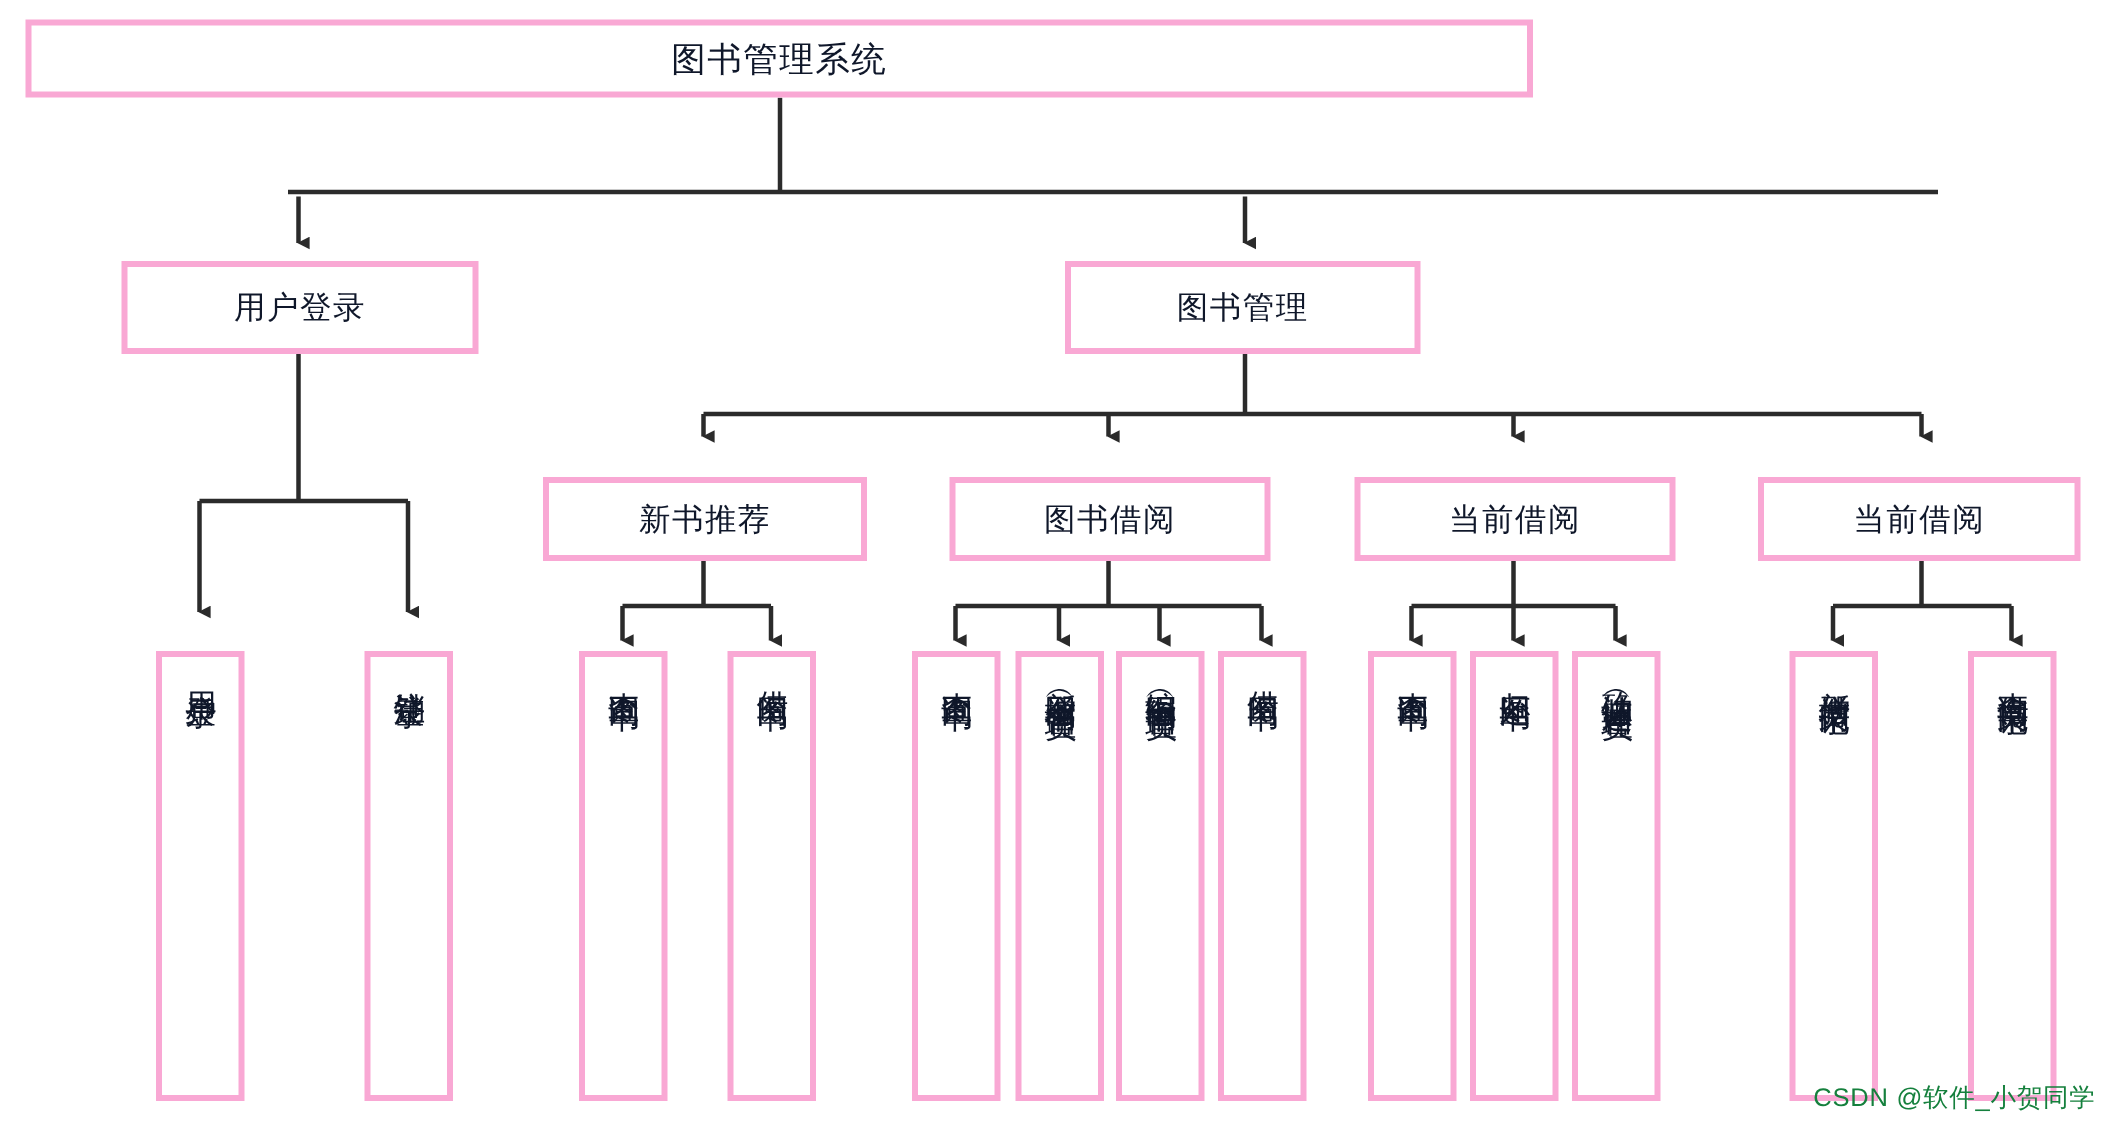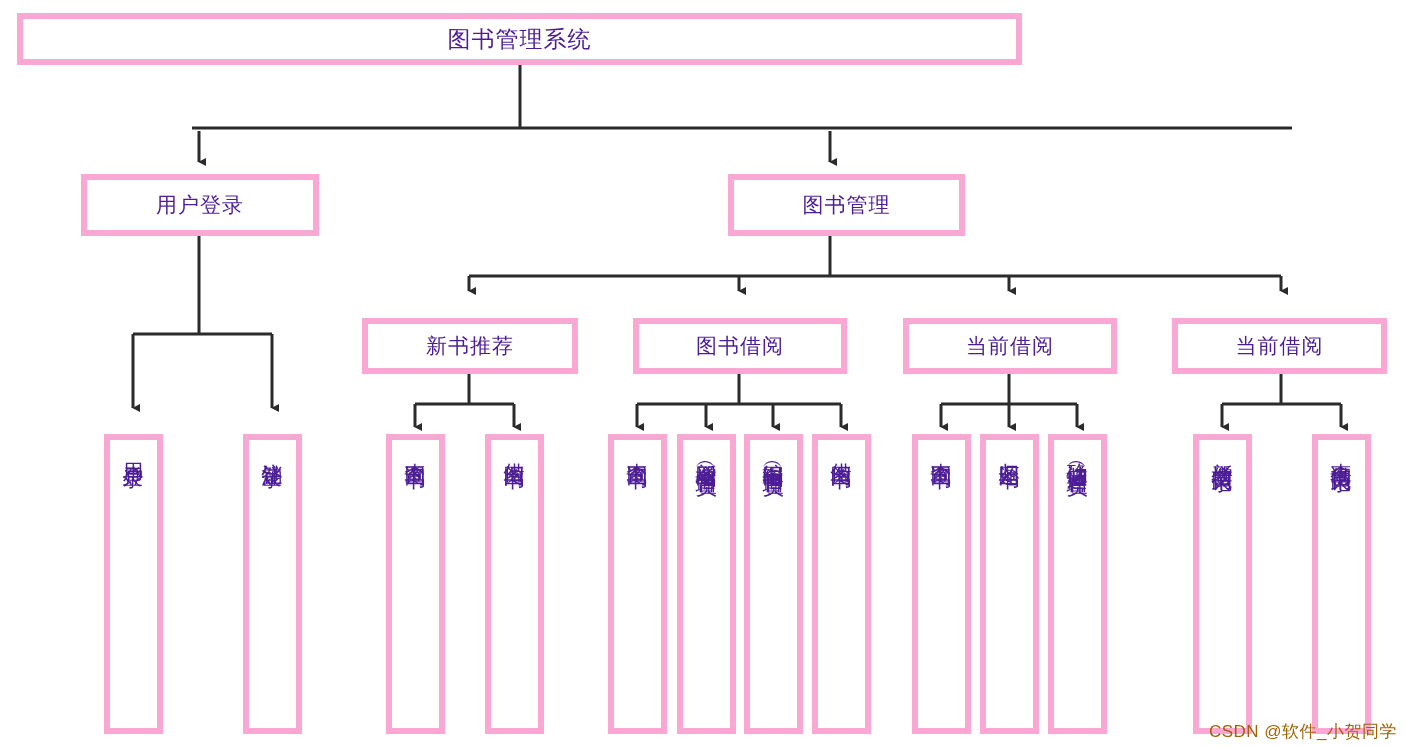--- a/index.html
+++ b/index.html
@@ -22,26 +22,26 @@
     position: absolute;
     left: 0;
     top: 0;
     width: 1405px;
     height: 747px;
     pointer-events: none;
   }
   .node {
     position: absolute;
     box-sizing: border-box;
-    border: 6px solid #f9a8d4;
+    border: 4px solid #f9a8d4;
     background: #ffffff;
     display: flex;
     align-items: center;
     justify-content: center;
-    color: #4c1d95;
+    color: #0f172a;
   }
   .node.root {
     font-size: 23px;
   }
   .node.lvl2 {
     font-size: 21px;
   }
   .node.leaf {
     font-size: 21px;
     align-items: flex-start;
@@ -59,21 +59,21 @@
   }
   .htext {
     white-space: nowrap;
     letter-spacing: 1px;
   }
   .watermark {
     position: absolute;
     right: 8px;
     bottom: 4px;
     font-size: 17px;
-    color: #a16207;
+    color: #15803d;
     white-space: nowrap;
     letter-spacing: 0.5px;
   }
 </style>
 </head>
 <body>
 
 <div id="canvas">
 
   <svg class="wires" viewBox="0 0 1405 747" xmlns="http://www.w3.org/2000/svg">
@@ -132,21 +132,21 @@
   </svg>
 
   <div class="node root" style="left:17px; top:13px; width:1005px; height:52px;">
     <span class="htext">图书管理系统</span>
   </div>
 
   <div class="node lvl2" style="left:81px; top:174px; width:238px; height:62px;">
     <span class="htext">用户登录</span>
   </div>
 
-  <div class="node lvl2" style="left:728px; top:174px; width:237px; height:62px;">
+  <div class="node lvl2" style="left:710px; top:174px; width:237px; height:62px;">
     <span class="htext">图书管理</span>
   </div>
 
   <div class="node lvl2" style="left:633px; top:318px; width:214px; height:56px;">
     <span class="htext">图书借阅</span>
   </div>
 
   <div class="node lvl2" style="left:362px; top:318px; width:216px; height:56px;">
     <span class="htext">新书推荐</span>
   </div>

